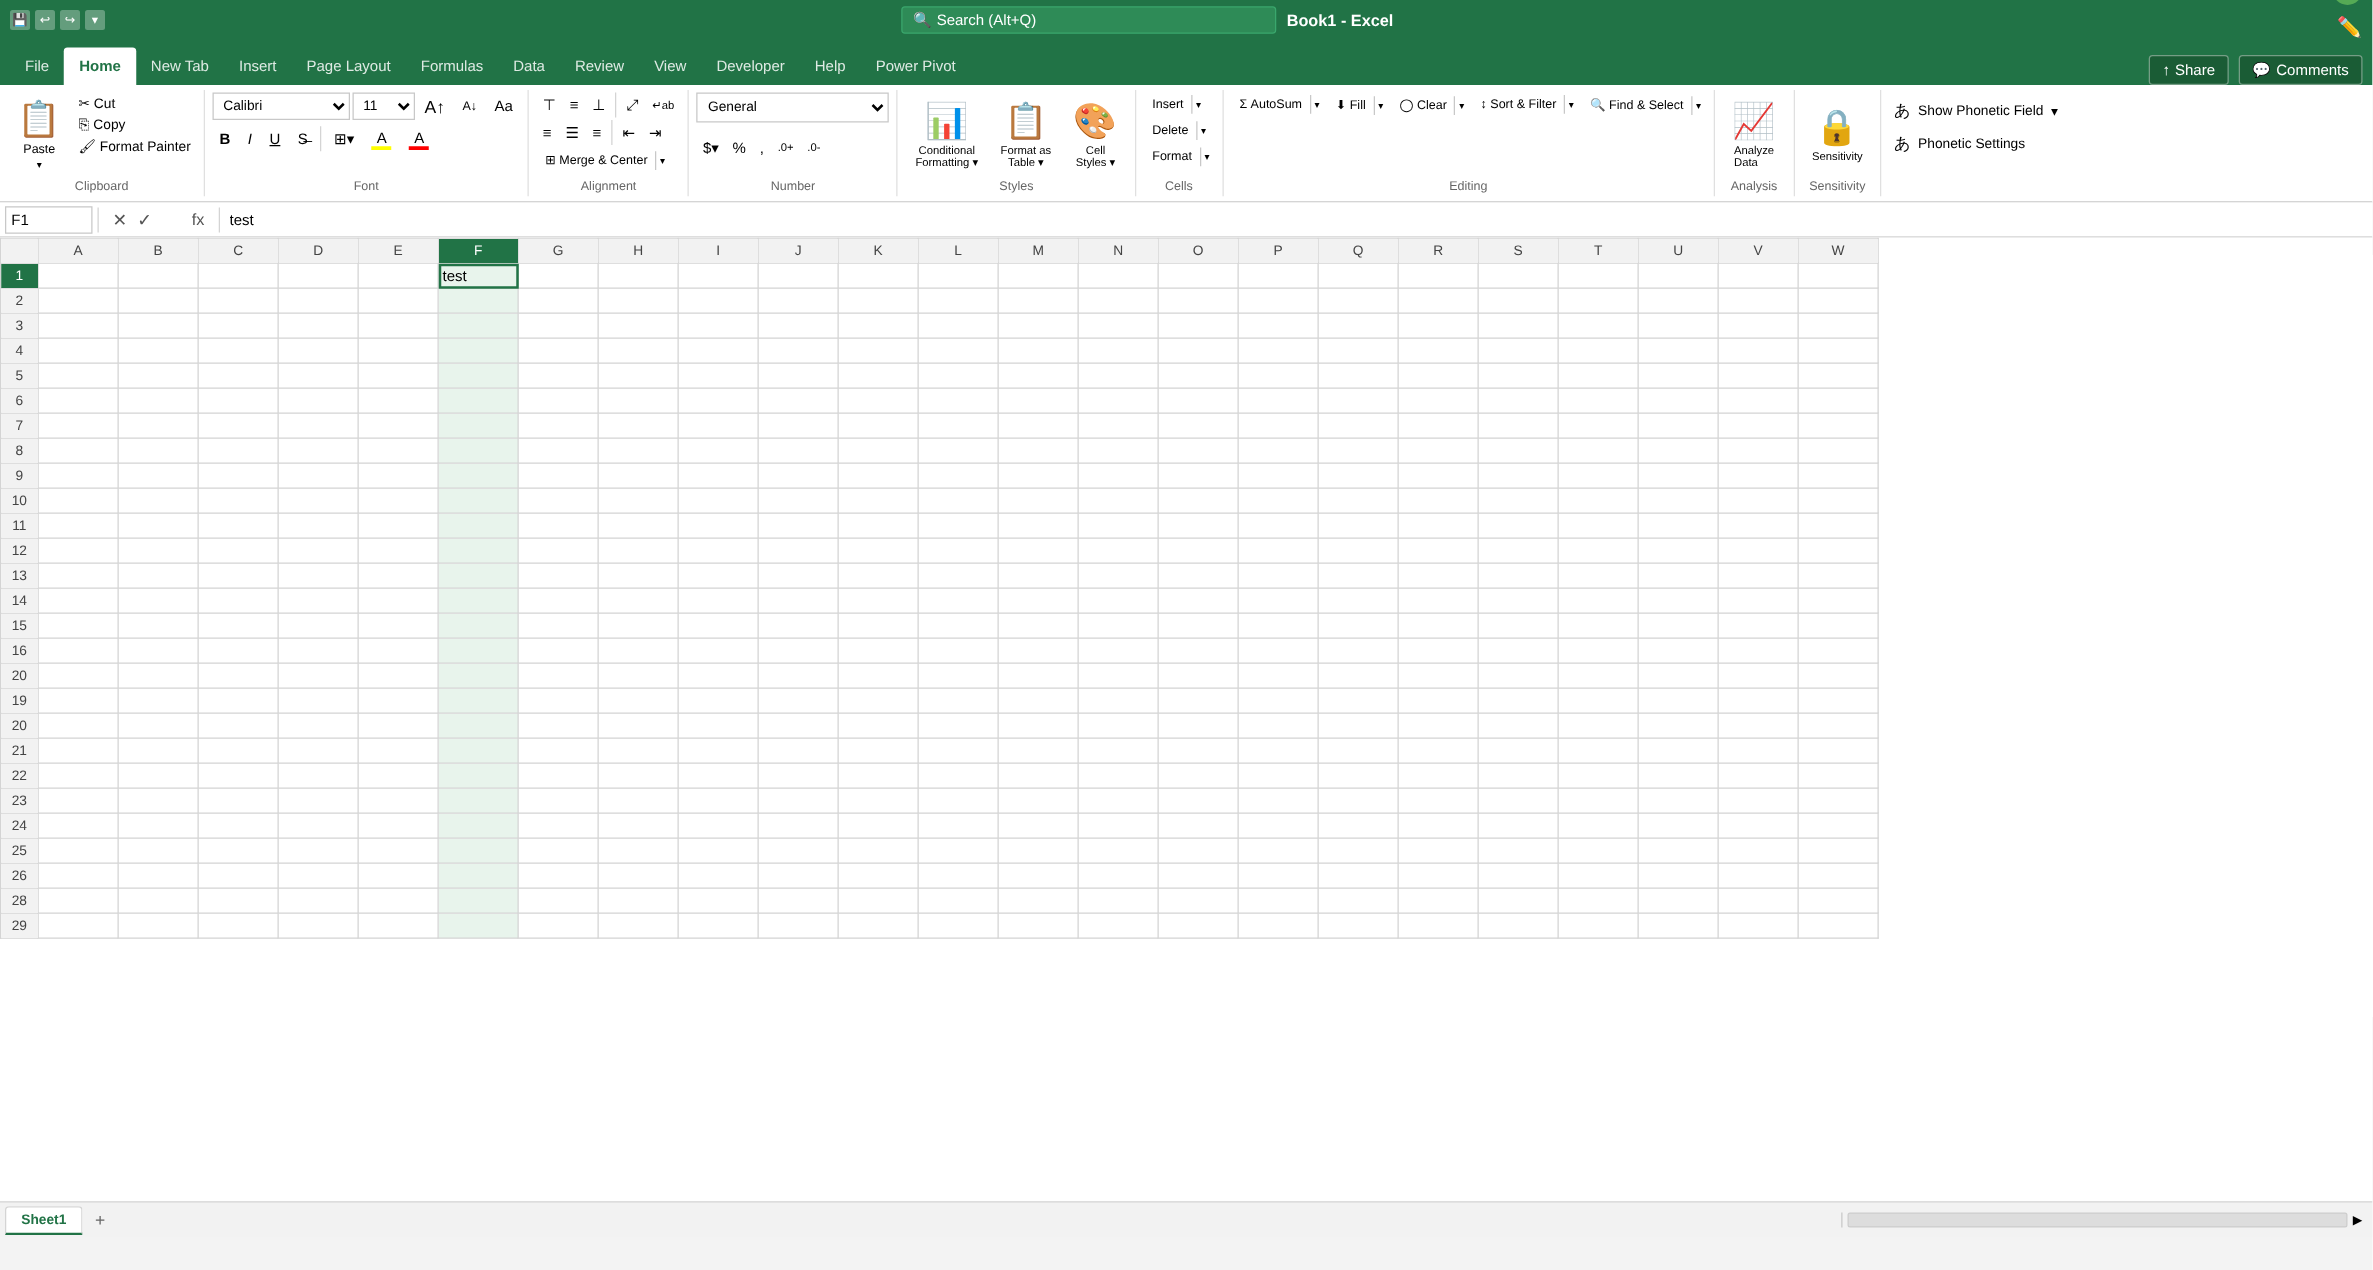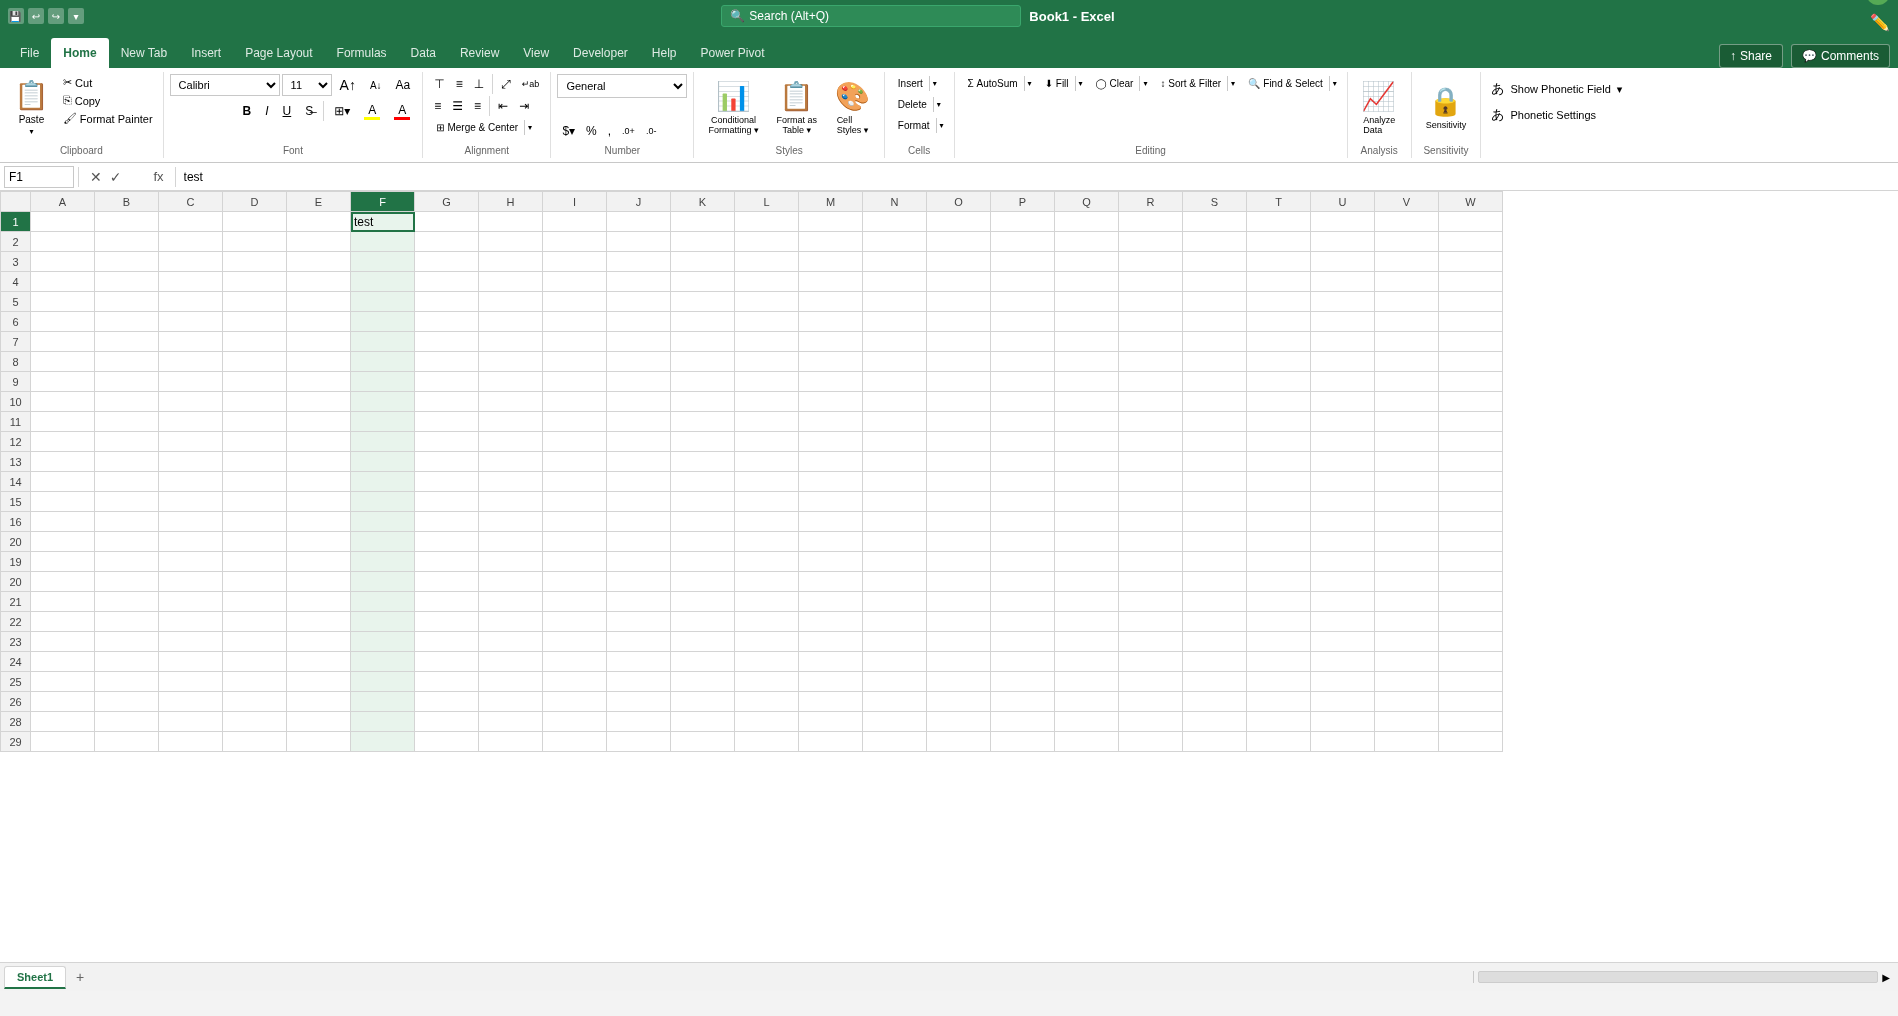--- a/index.html
+++ b/index.html
@@ -124,24 +124,24 @@
     .font-btn.bold { font-weight: bold; }
     .font-btn.italic { font-style: italic; }
     .font-btn.underline { text-decoration: underline; }
 
     
     .number-select {
       border: 1px solid #c8c8c8;
       background: white;
       padding: 2px 4px;
       font-size: 11px;
-      width: 130px;
+      width: 154px;
       height: 24px;
       cursor: pointer;
-      margin-bottom: 20px;
+      margin-bottom: 7px;
     }
 
     
     .formula-bar {
       background: #fff;
       display: flex;
       align-items: center;
       height: 28px;
       border-bottom: 1px solid #d4d4d4;
       padding: 0 4px;
@@ -355,21 +355,21 @@
             <span>Format Painter</span>
           </div>
         </div>
       </div>
       <div class="ribbon-group-label">Clipboard</div>
     </div>
   </div>
 
   <div class="ribbon-group">
     <div class="ribbon-group-wrapper">
-      <div class="ribbon-group-content" style="flex-direction:column; gap:2px;align-items:flex-end;">
+      <div class="ribbon-group-content" style="flex-direction:column; gap:2px;">
         <div class="font-row">
           <select class="font-select">
             <option>Calibri</option>
           </select>
           <select class="size-select">
             <option>11</option>
           </select>
           <button class="font-btn" style="font-size:14px;">A↑</button>
           <button class="font-btn" style="font-size:10px;">A↓</button>
           <button class="font-btn">Aa</button>
@@ -443,21 +443,21 @@
         <div class="rb-large-btn">
           <span class="big-icon">📊</span>
           <span style="font-size:9px;text-align:center;">Conditional<br>Formatting ▾</span>
         </div>
         <div class="rb-large-btn">
           <span class="big-icon">📋</span>
           <span style="font-size:9px;text-align:center;">Format as<br>Table ▾</span>
         </div>
         <div class="rb-large-btn">
           <span class="big-icon">🎨</span>
-          <span style="font-size:9px;">Cell<br>Styles ▾</span>
+          <span style="font-size:9px;text-align:center;">Cell<br>Styles ▾</span>
         </div>
       </div>
       <div class="ribbon-group-label">Styles</div>
     </div>
   </div>
 
   <div class="ribbon-group">
     <div class="ribbon-group-wrapper">
       <div class="ribbon-group-content" style="flex-direction:column; gap:2px;">
         <div class="rb-split-btn">

